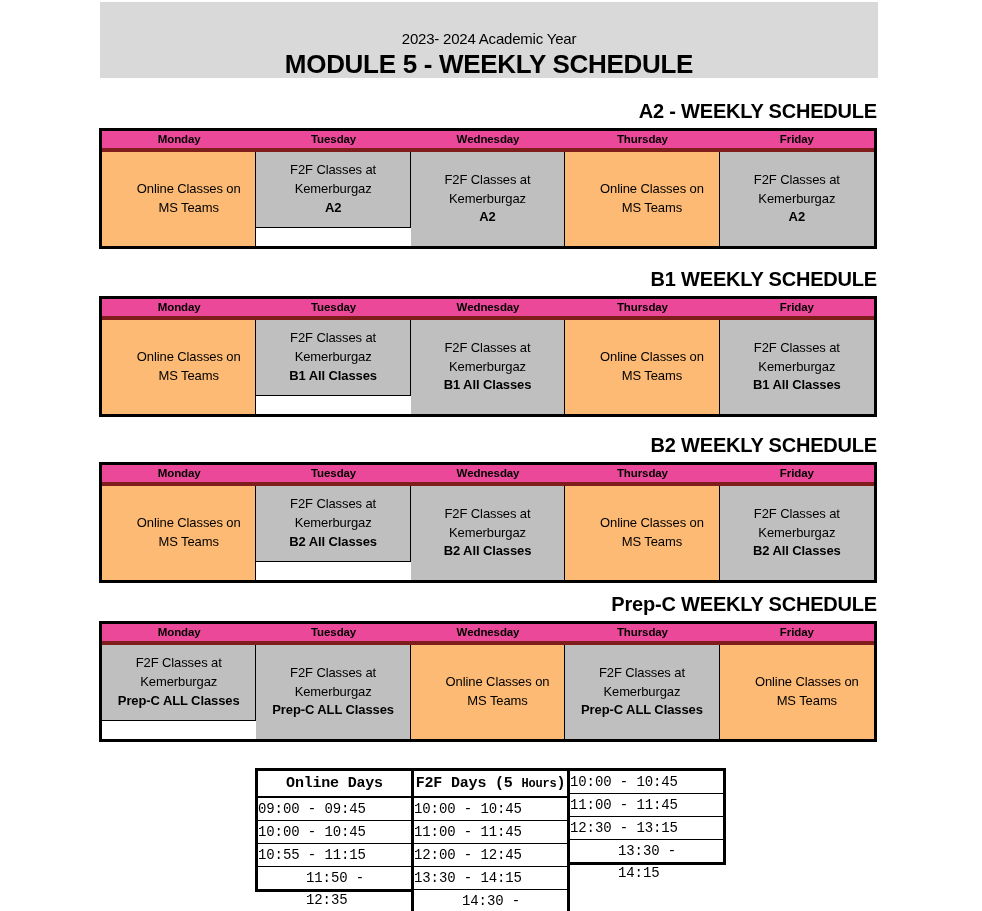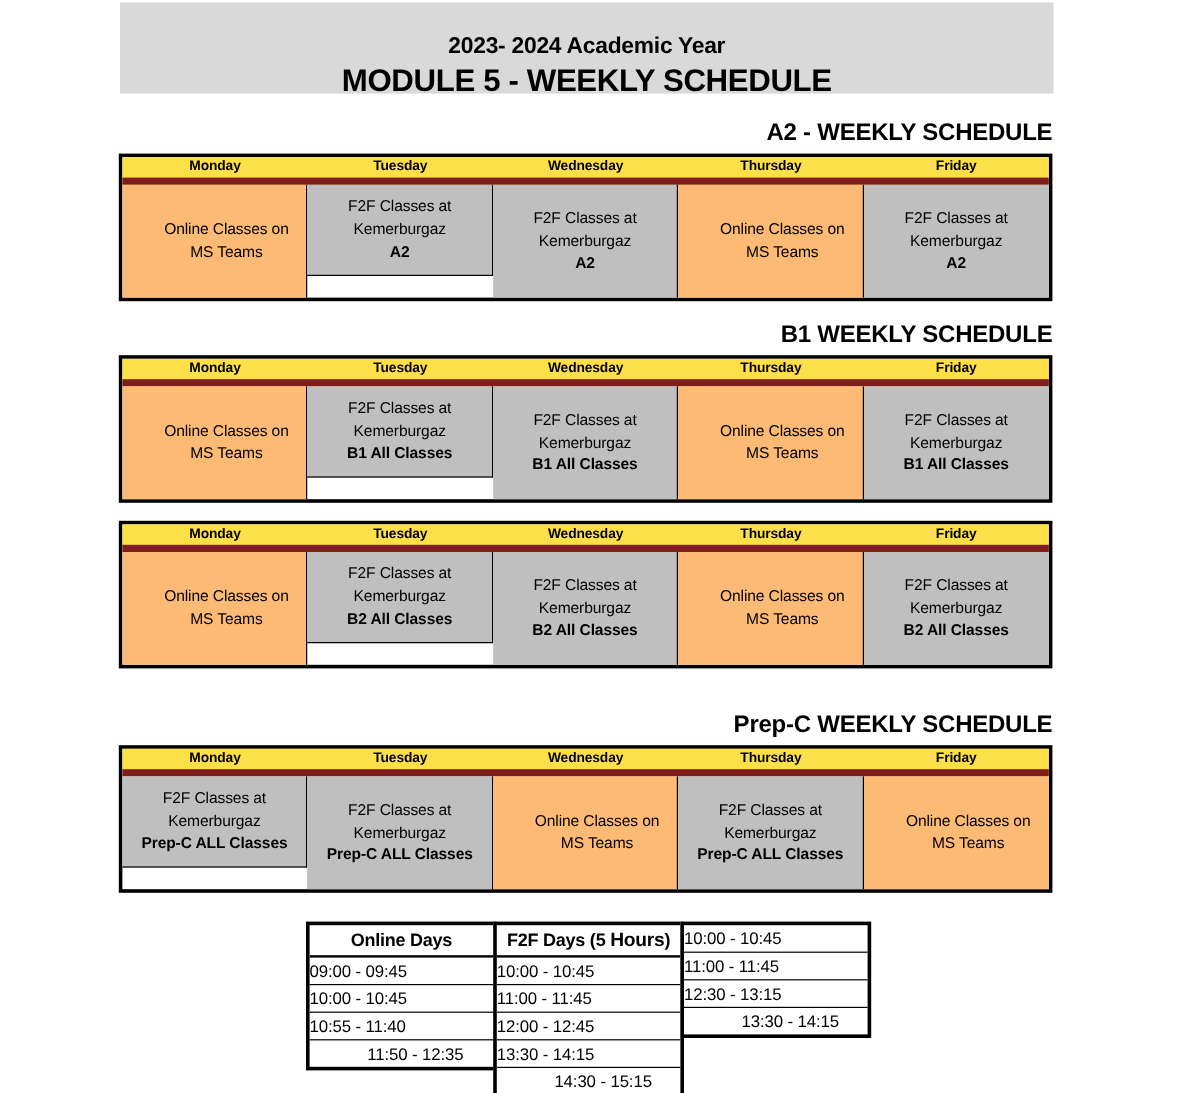--- a/index.html
+++ b/index.html
@@ -24,22 +24,22 @@
     width: 778px;
     height: 76px;
     background: #d9d9d9;
     display: flex;
     flex-direction: column;
     align-items: center;
     justify-content: center;
     box-sizing: border-box;
   }
   .banner-line1 {
-    font-size: 19px;
-    font-weight: bold;
+    font-size: 15px;
+    font-weight: normal;
     letter-spacing: -0.2px;
     line-height: 1.1;
     margin-bottom: 3px;
     margin-top: 30px;
   }
   .banner-line2 {
     font-size: 26px;
     font-weight: bold;
     letter-spacing: -0.3px;
     line-height: 1.1;
@@ -58,23 +58,23 @@
     letter-spacing: -0.2px;
     margin-bottom: 5px;
   }
   .sched-table {
     border: 3px solid #000000;
     box-sizing: border-box;
     background: #ffffff;
   }
   .day-head-row {
     display: flex;
-    background: #fde047;
+    background: #ec4899;
     height: 17px;
-    border-bottom: 6px solid #7f1d1d;
+    border-bottom: 4px solid #7f1d1d;
   }
   .day-head {
     flex: 1 1 0;
     text-align: center;
     font-size: 11.5px;
     font-weight: bold;
     line-height: 17px;
     letter-spacing: -0.1px;
   }
   .body-row {
@@ -133,34 +133,35 @@
     top: 768px;
     width: 476px;
     display: flex;
     align-items: flex-start;
   }
   .times-col {
     border: 3px solid #000000;
     box-sizing: border-box;
     background: #ffffff;
     width: 159px;
+    font-family: Liberation Mono, monospace;
   }
   .times-col + .times-col { margin-left: -3px; }
   .times-head {
     text-align: center;
     font-weight: bold;
     font-size: 15px;
     height: 25px;
     line-height: 25px;
     border-bottom: 2px solid #000000;
     letter-spacing: -0.2px;
     white-space: nowrap;
   }
   .times-head .small {
-    font-size: 16px;
+    font-size: 12px;
   }
   .times-cell {
     font-size: 14px;
     height: 22px;
     line-height: 22px;
     border-bottom: 1px solid #000000;
     letter-spacing: -0.1px;
   }
   .times-cell.last { border-bottom: none; margin-left: 48px; }
 </style>
@@ -261,20 +262,21 @@
             <div class="cell-inner">
               <div class="cell-line">F2F Classes at</div>
               <div class="cell-line">Kemerburgaz</div>
               <div class="cell-line bold">B1 All Classes</div>
             </div>
           </div>
         </div>
       </div>
     </div>
     <div class="sched-block" style="top: 434px;">
+      <div class="sched-title">B2 WEEKLY SCHEDULE</div>
       <div class="sched-table">
         <div class="day-head-row">
           <div class="day-head">Monday</div>
           <div class="day-head">Tuesday</div>
           <div class="day-head">Wednesday</div>
           <div class="day-head">Thursday</div>
           <div class="day-head">Friday</div>
         </div>
         <div class="body-row">
           <div class="day-cell white">
@@ -360,21 +362,21 @@
         </div>
       </div>
     </div>
   </div>
 
 <div class="times-wrap" id="times-root">
     <div class="times-col">
       <div class="times-head"><span>Online Days</span></div>
       <div class="times-cell">09:00 - 09:45</div>
       <div class="times-cell">10:00 - 10:45</div>
-      <div class="times-cell">10:55 - 11:40</div>
+      <div class="times-cell">10:55 - 11:15</div>
       <div class="times-cell last">11:50 - 12:35</div>
     </div>
     <div class="times-col">
       <div class="times-head"><span>F2F Days (5 </span><span class="small">Hours</span><span>)</span></div>
       <div class="times-cell">10:00 - 10:45</div>
       <div class="times-cell">11:00 - 11:45</div>
       <div class="times-cell">12:00 - 12:45</div>
       <div class="times-cell">13:30 - 14:15</div>
       <div class="times-cell last">14:30 - 15:15</div>
     </div>

